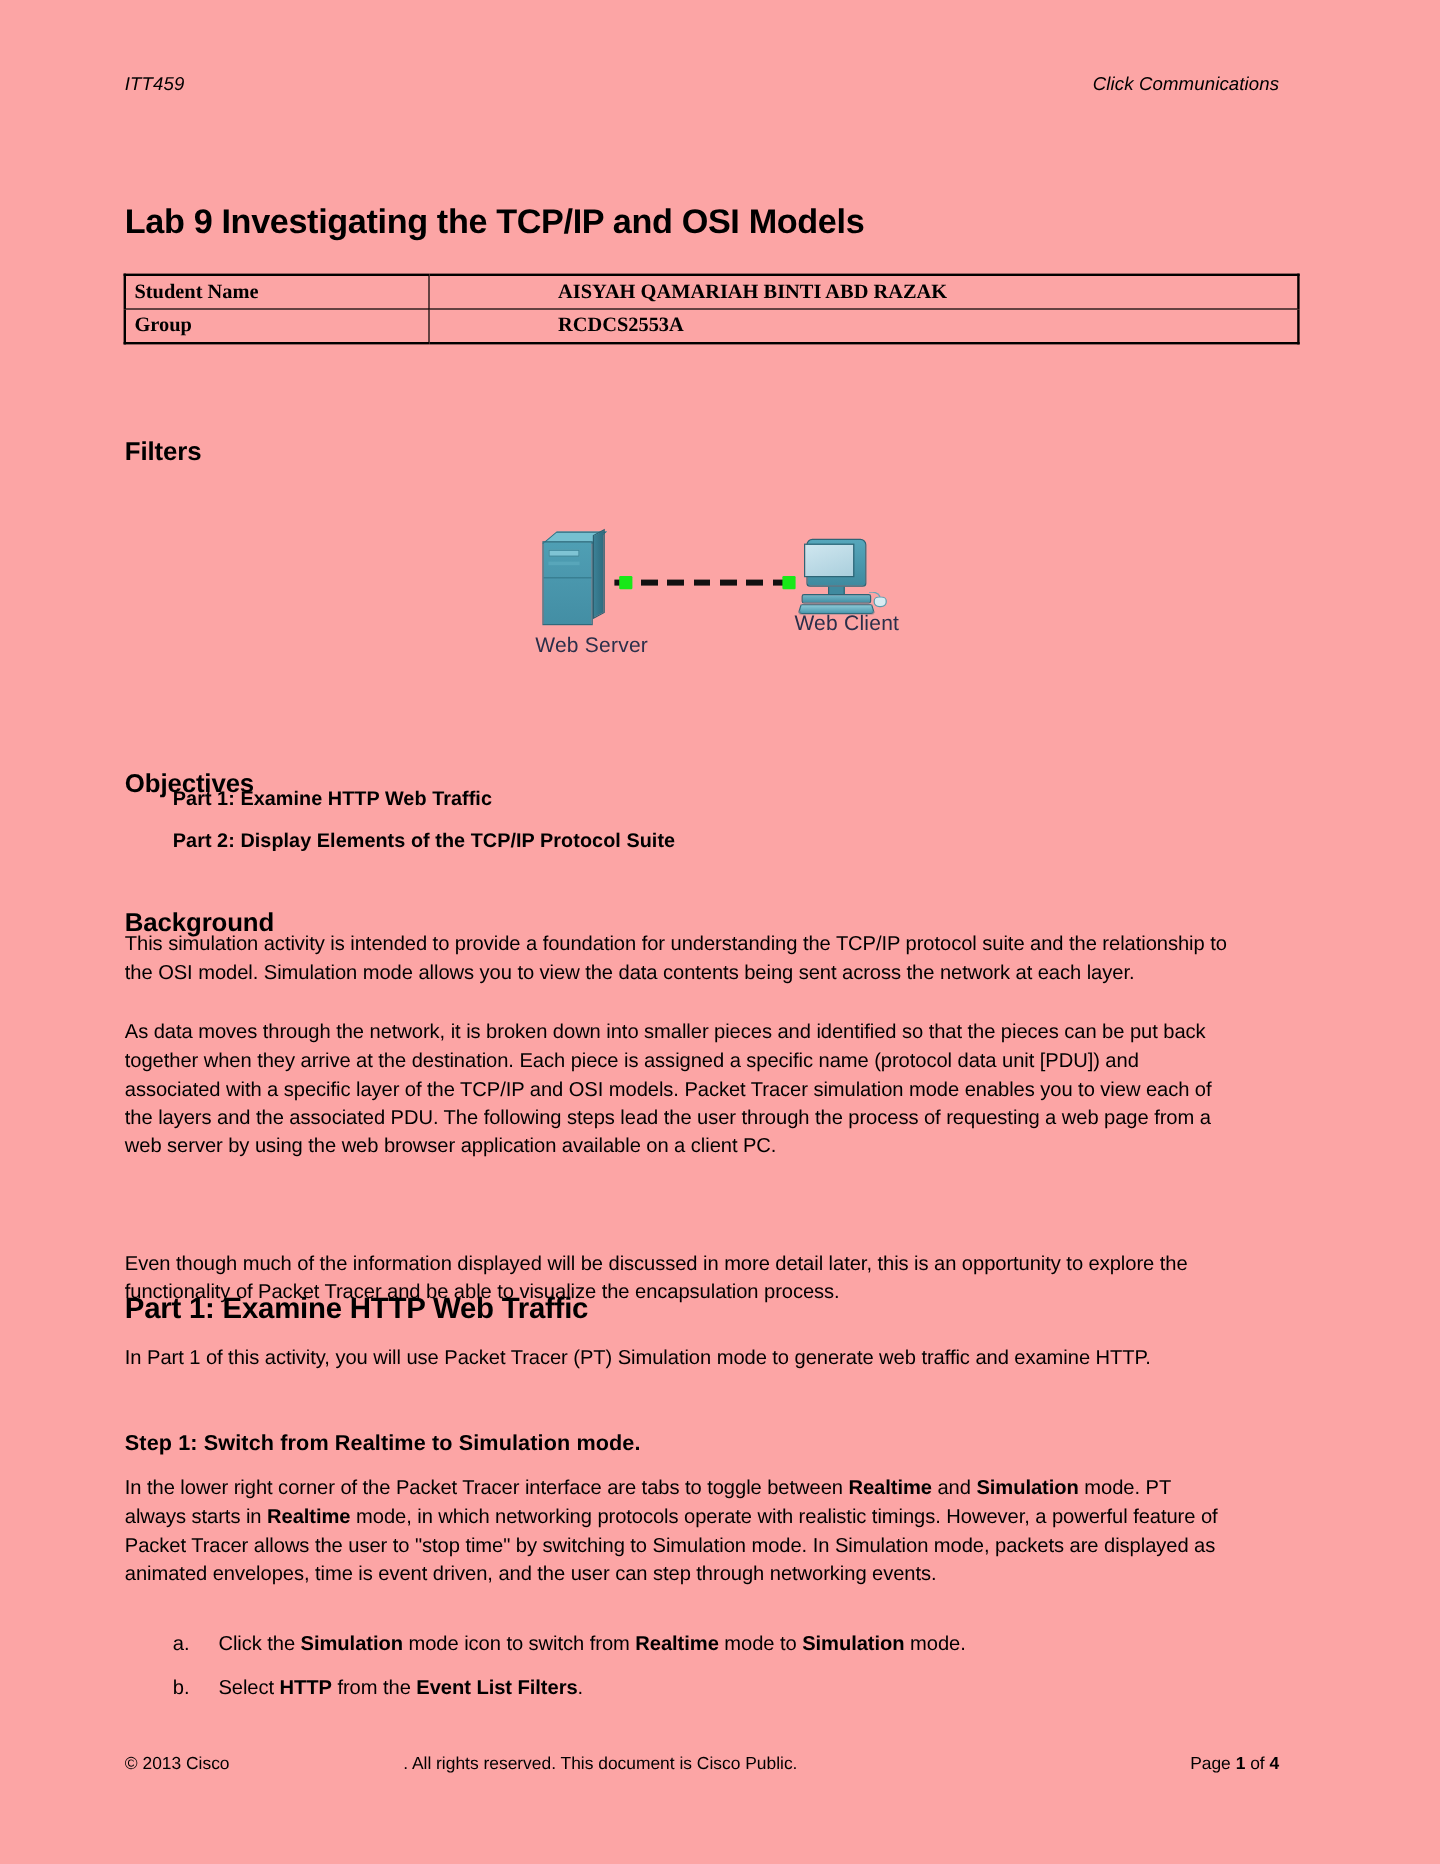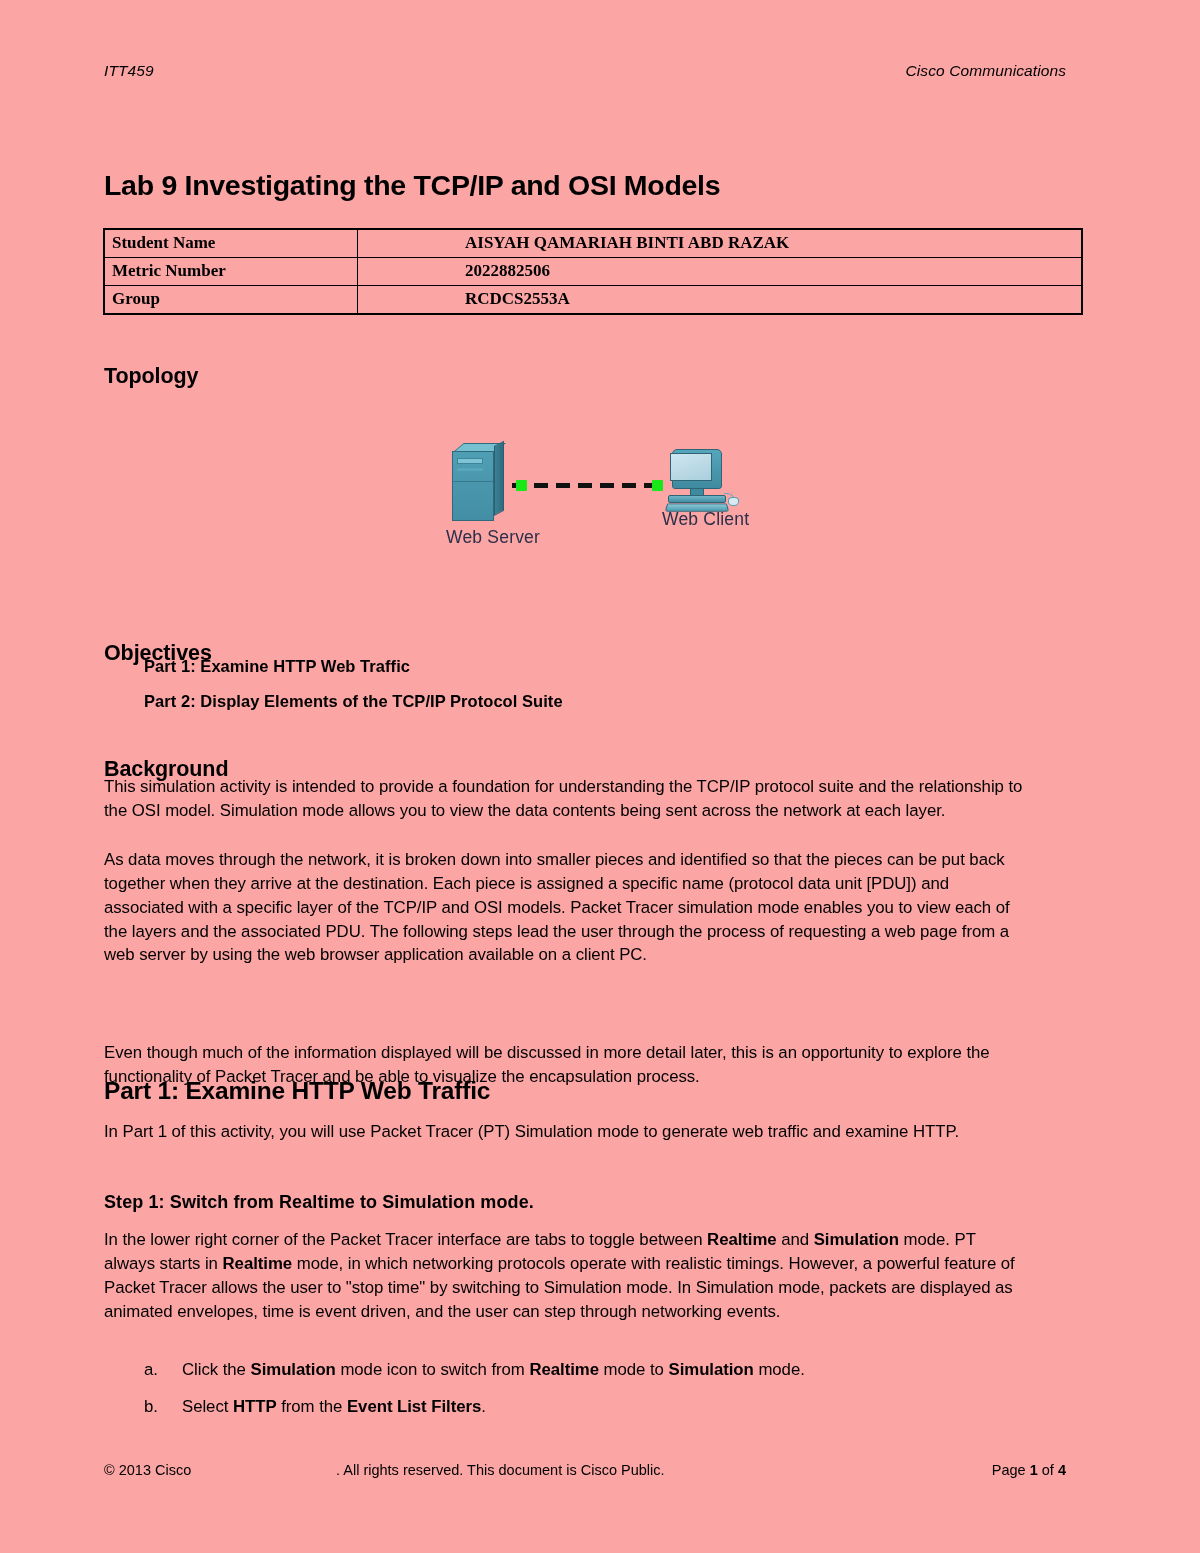--- a/index.html
+++ b/index.html
@@ -324,45 +324,41 @@
   .doc-footer .fright{ position: absolute; right: 0; top: 0; }
   .doc-footer b { font-weight: bold; }
 </style>
 </head>
 <body>
 
 <div class="page">
 
   <div class="doc-header">
     <span>ITT459</span>
-    <span>Cisco Communications</span>
+    <span>Click Communications</span>
   </div>
 
   <div class="content">
 
     <h1 class="lab-title">Lab 9 Investigating the TCP/IP and OSI Models</h1>
 
     <table class="info">
       <tbody>
         <tr>
           <td class="k">Student Name</td>
           <td class="v">AISYAH QAMARIAH BINTI ABD RAZAK</td>
         </tr>
         <tr>
-          <td class="k">Metric Number</td>
-          <td class="v">2022882506</td>
-        </tr>
-        <tr>
           <td class="k">Group</td>
           <td class="v">RCDCS2553A</td>
         </tr>
       </tbody>
     </table>
 
-    <h2 class="sec abs" style="top:195px;left:0;">Topology</h2>
+    <h2 class="sec abs" style="top:195px;left:0;">Filters</h2>
 
     <div class="topology abs" style="top:265px;left:0;">
       <div class="topo-stage">
 
         <div class="server">
           <div class="top"></div>
           <div class="side"></div>
           <div class="face"></div>
           <div class="slot"></div>
           <div class="slot2"></div>

